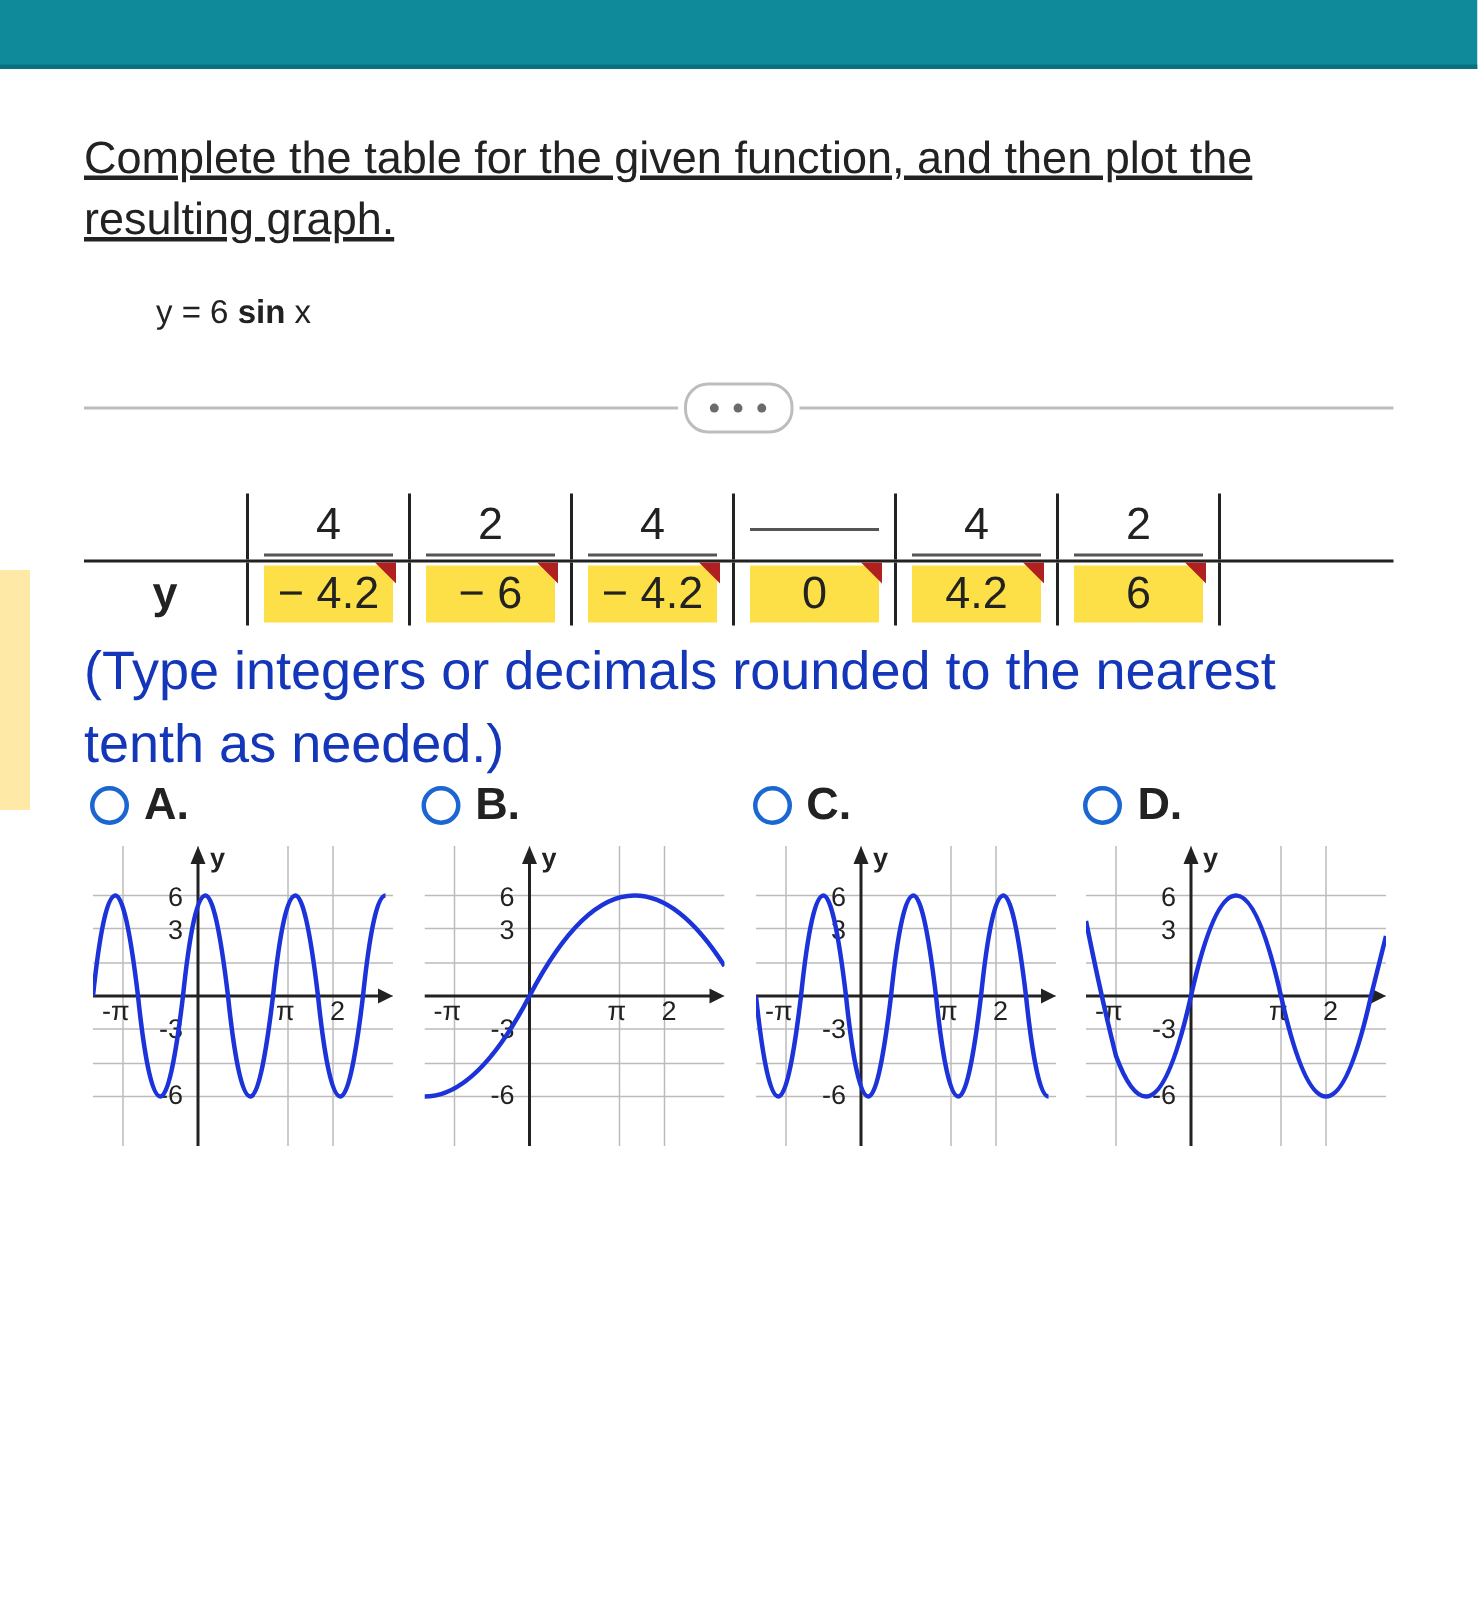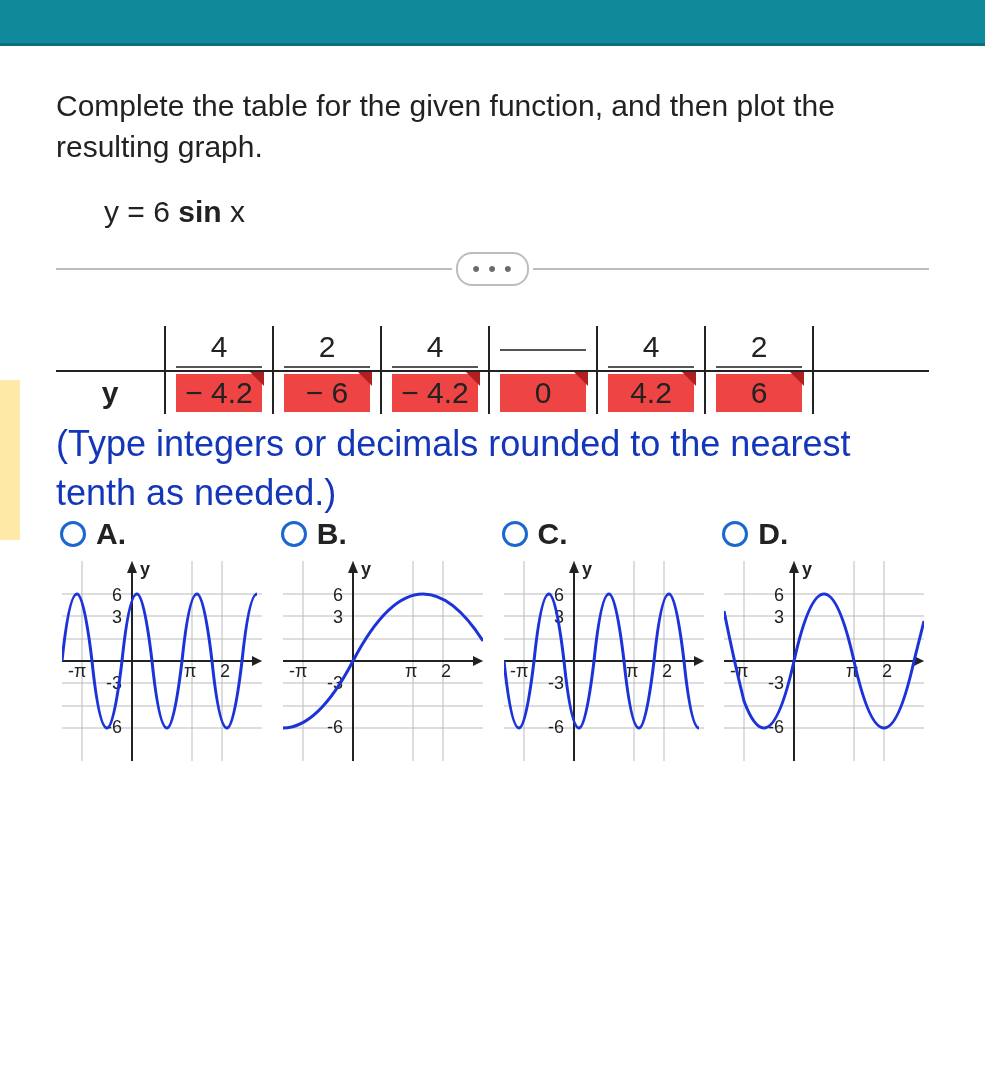--- a/index.html
+++ b/index.html
@@ -25,26 +25,27 @@
     left: 0;
     width: 20px;
     height: 160px;
     background: #ffe9a6;
   }
   .prompt {
     font-size: 30px;
     color: #222;
     line-height: 1.35;
     margin-bottom: 28px;
+    text-decoration: underline;
   }
   .equation {
-    font-size: 30px;
+    font-size: 22px;
     color: #222;
     margin-left: 48px;
-    margin-bottom: 23px;
+    margin-bottom: 34px;
   }
   .bold { font-weight: 700; }
   .divider-row {
     display: flex;
     align-items: center;
     margin-bottom: 40px;
   }
   .divider-line {
     flex: 1;
     height: 2px;
@@ -93,21 +94,21 @@
     width: 100%;
   }
   .num-box {
     position: relative;
     width: 86px;
     text-align: center;
     padding: 2px 2px;
   }
   .underline-top .num-box { border-bottom: 2px solid #555; }
   .fill {
-    background: #ef4444;
+    background: #fde047;
   }
   .fill::after {
     content: '';
     position: absolute;
     right: -2px;
     top: -2px;
     width: 0; height: 0;
     border-left: 14px solid transparent;
     border-top: 14px solid #b02020;
   }

